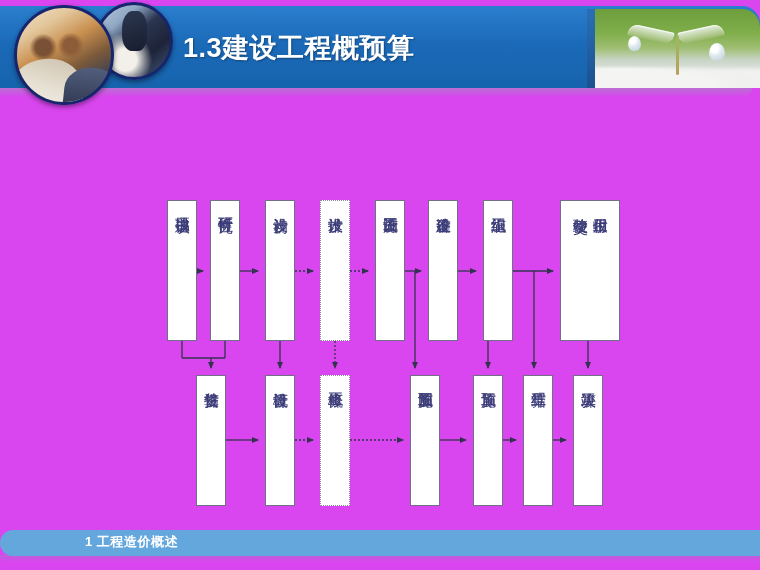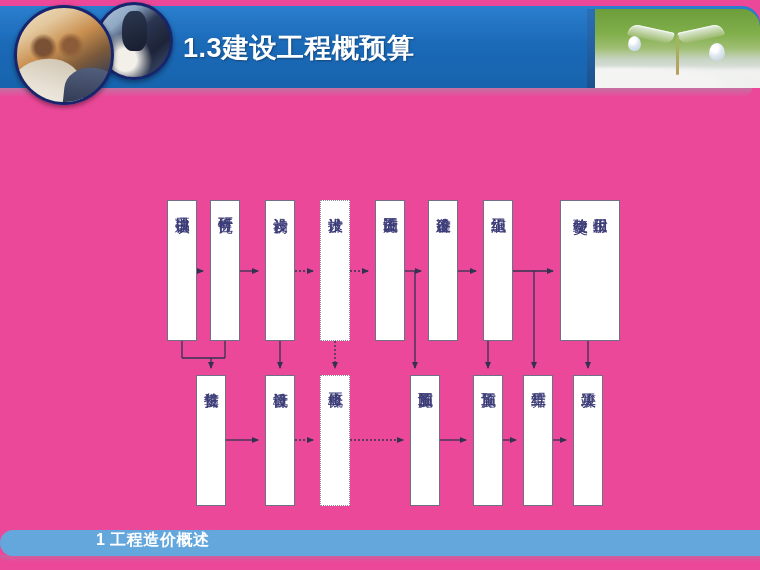--- a/index.html
+++ b/index.html
@@ -2,21 +2,21 @@
 <html><head>
 <meta charset="utf-8">
 <style>
   * { box-sizing: border-box; margin: 0; padding: 0; }
   html, body {
     width: 760px; height: 570px;
     background: #ffffff;
     font-family: "Liberation Serif", "DejaVu Serif", serif;
     overflow: hidden;
   }
-  #slide { position: relative; width: 760px; height: 570px; background: #ec4899; }
+  #slide { position: relative; width: 760px; height: 570px; background: #d946ef; }
 
   
   #header-banner {
     position: absolute; left: 0; top: 6px; width: 760px; height: 82px;
     background: linear-gradient(180deg,#2a7fce 0%,#1b6ab8 46%,#1763ad 100%);
     border-top-right-radius: 18px;
     border-bottom-right-radius: 0px;
     overflow: hidden;
   }
   #header-shadow {
@@ -146,23 +146,23 @@
     background: #64a7dd;
     border-top-left-radius: 13px;
     border-bottom-left-radius: 13px;
   }
   #footer-shadow {
     position:absolute; left:0; bottom:8px; width:760px; height:7px;
     background: linear-gradient(180deg, rgba(130,150,170,.35), rgba(255,255,255,0));
     border-bottom-left-radius: 12px;
   }
   #footer-text {
-    position: absolute; left: 96px; bottom: 19px;
+    position: absolute; left: 85px; bottom: 19px;
     font-family: "Liberation Serif","DejaVu Serif",serif;
-    font-size: 16px; color: #ffffff; font-weight: bold;
+    font-size: 13px; color: #ffffff; font-weight: bold;
     letter-spacing: .6px; white-space: nowrap; text-align: right;
   }
   #footer-text .num { font-family: "Liberation Sans","DejaVu Sans",sans-serif; }
 </style>
 </head>
 <body>
 
 <div id="slide">
 
   <div id="header-shadow"></div>

